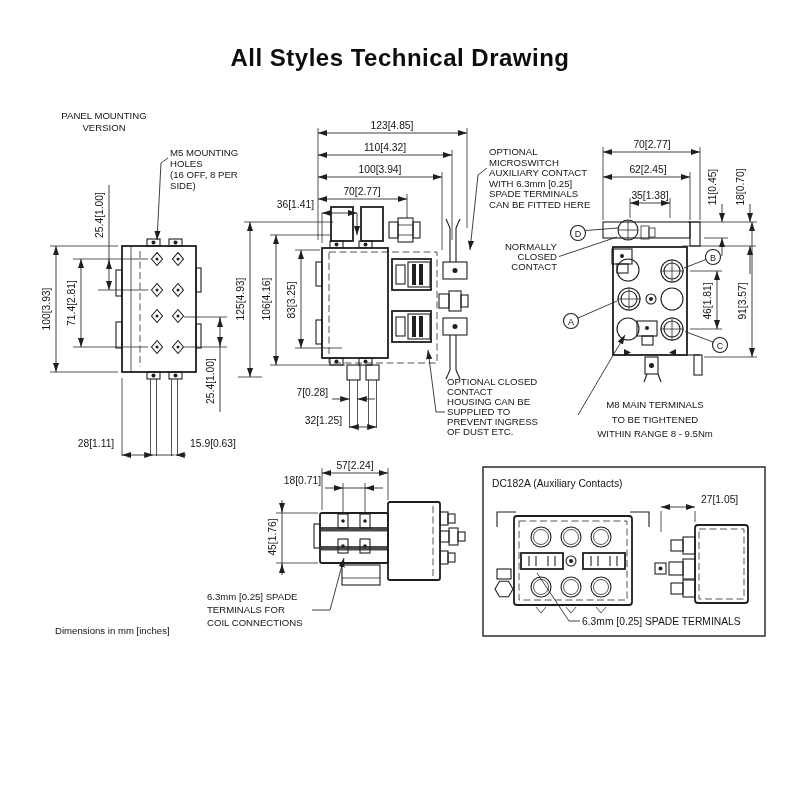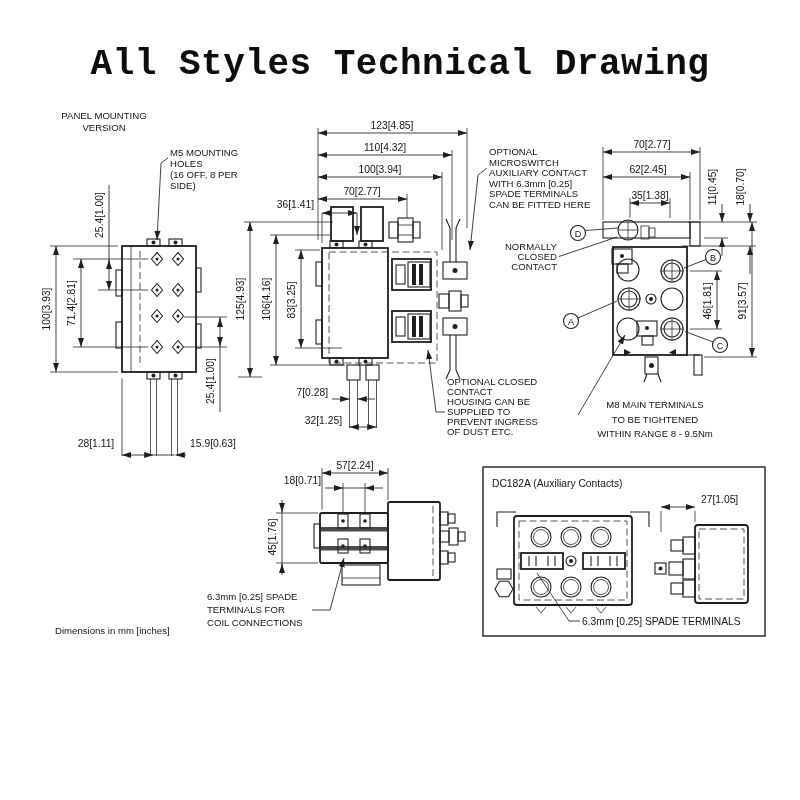--- a/index.html
+++ b/index.html
@@ -1,19 +1,19 @@
 <!DOCTYPE html>
 <html><head>
 <meta charset="utf-8">
 <style>
   html,body{margin:0;padding:0;background:#ffffff;}
   .page{position:relative;width:800px;height:800px;background:#fff;overflow:hidden;
         font-family:"Liberation Sans",sans-serif;}
   h1.title{position:absolute;left:0;top:44px;width:100%;margin:0;text-align:center;
-        font-family:Liberation Mono, monospace;font-weight:bold;font-size:36px;
+        font-family:Liberation Sans, sans-serif;font-weight:bold;font-size:24px;
         letter-spacing:0.5px;color:#0d0d0d;}
   svg.draw{position:absolute;left:0;top:0;}
   svg .s{stroke:#1f1f1f;fill:none;stroke-width:1.1;}
   svg .w2{stroke-width:1.8;}
   svg .tn{stroke-width:0.75;}
   svg .dim{stroke-width:0.85;}
   svg .dsh{stroke-dasharray:7 3.5;}
   svg .fw{fill:#ffffff;}
   svg .fd{fill:#1f1f1f;stroke:none;}
   svg .fg{fill:#4a4a4a;stroke:none;}

